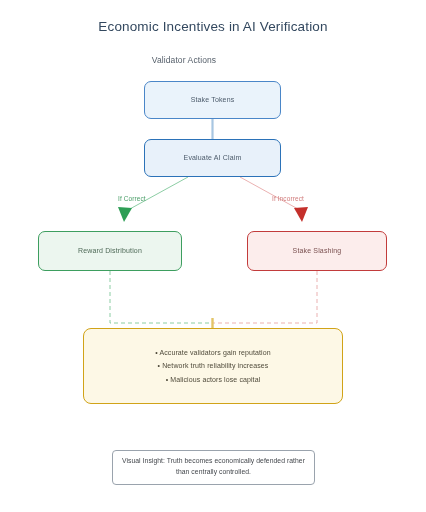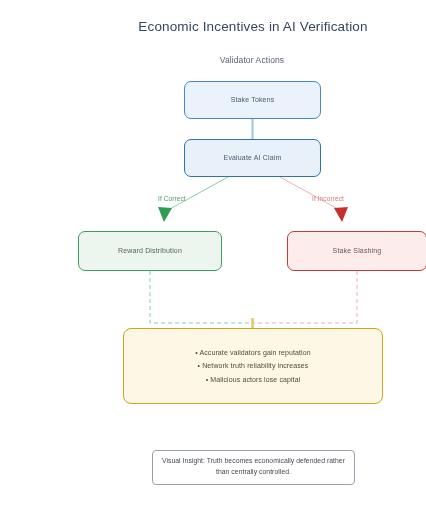--- a/index.html
+++ b/index.html
@@ -12,21 +12,20 @@
     background: #ffffff;
     font-family: "Liberation Sans", sans-serif;
     color: #4a4a4a;
     overflow: hidden;
     position: relative;
   }
 
   #diagram-root {
     position: absolute;
     inset: 0;
-    margin-left: 40px;
   }
 
   
   #connector-layer {
     position: absolute;
     left: 0;
     top: 0;
     width: 426px;
     height: 512px;
     pointer-events: none;
@@ -49,21 +48,20 @@
     position: absolute;
     text-align: center;
     font-size: 8.5px;
     color: #555f6a;
     letter-spacing: 0.1px;
   }
   .section-caption.validator {
     left: 0;
     top: 55px;
     width: 368px;
-    padding-left: 28px;
   }
   .section-caption.outcome {
     left: 0;
     top: 306px;
     width: 426px;
     font-size: 9px;
   }
 
   
   .node {

